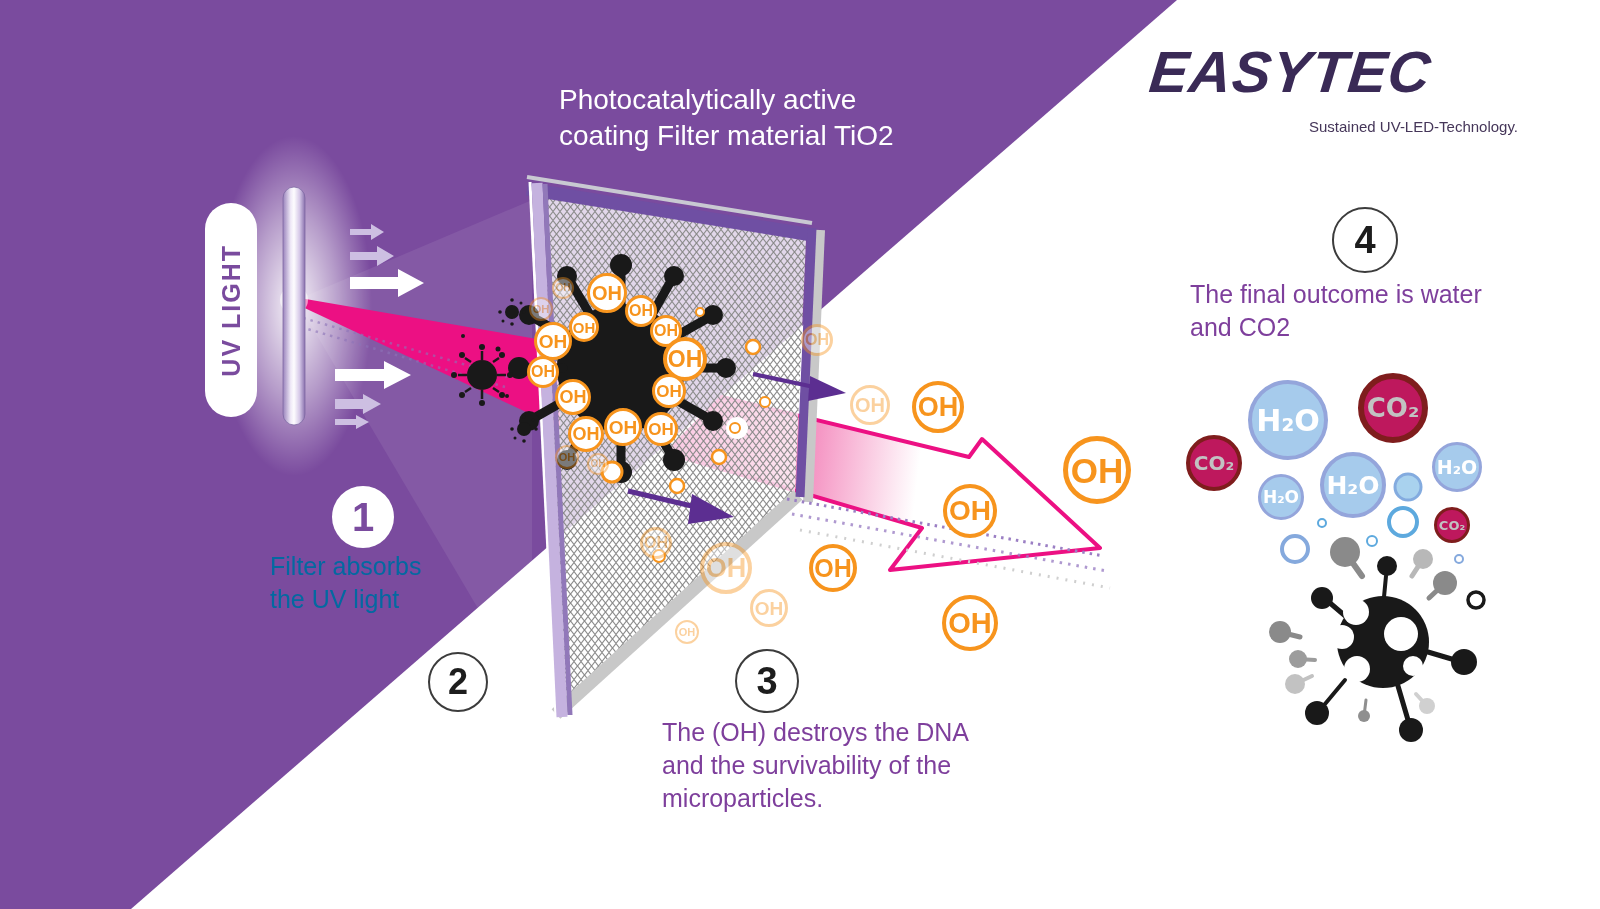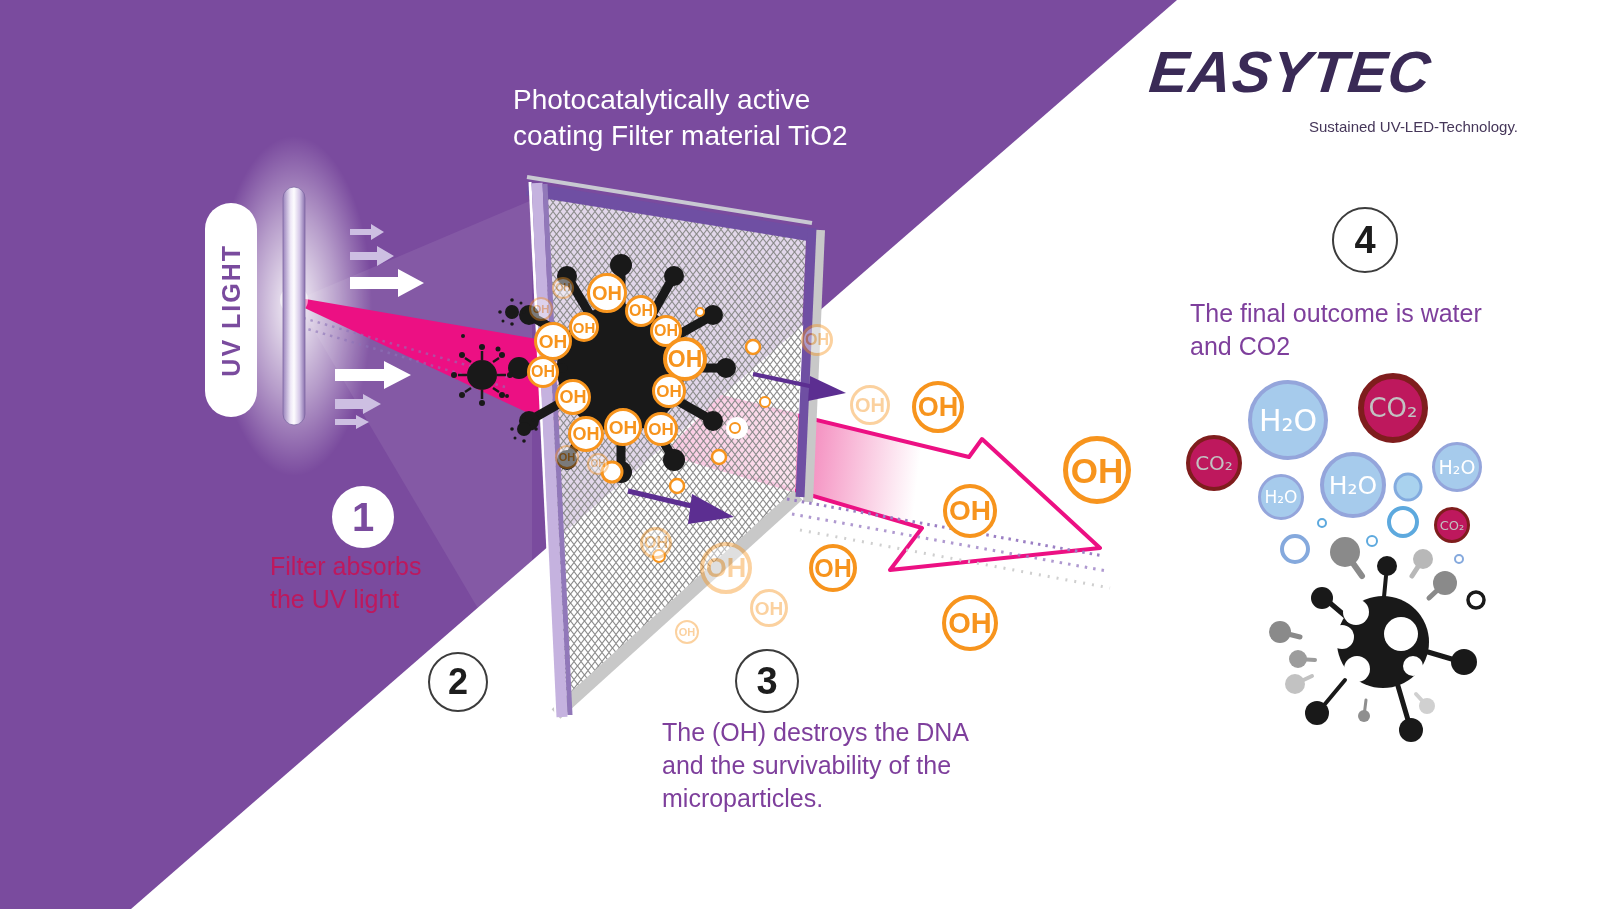--- a/index.html
+++ b/index.html
@@ -1,39 +1,39 @@
 <!DOCTYPE html>
 <html><head>
 <meta charset="utf-8">
 <style>
   html,body{margin:0;padding:0;background:#ffffff;}
   .canvas{position:relative;width:1600px;height:909px;overflow:hidden;background:#ffffff;
           font-family:"Liberation Sans",sans-serif;}
   .layer{position:absolute;left:0;top:0;}
   .txt{position:absolute;margin:0;}
   .title{color:#ffffff;font-size:41px;line-height:51px;font-weight:500;letter-spacing:0px;}
-  .subtitle{color:#ffffff;font-size:28px;line-height:36px;font-weight:500;}
+  .subtitle{color:#ffffff;font-size:28px;line-height:36px;font-weight:500;margin-left:46px;}
   .logo{color:#3A2A56;font-size:58px;font-weight:800;font-style:italic;transform:skewX(-6deg);
         letter-spacing:1px;white-space:nowrap;}
   .tagline{color:#453659;font-size:15px;text-align:right;}
   .caption{font-size:25px;line-height:33px;color:#7E3F9C;}
-  .caption.white{color:#be185d;}
+  .caption.white{color:#0369a1;}
   .pill{position:absolute;background:#ffffff;border-radius:28px;display:flex;align-items:center;justify-content:center;}
   .pill span{writing-mode:vertical-rl;transform:rotate(180deg);font-weight:700;font-size:25px;
              letter-spacing:2px;color:#7A4B9E;}
   .step{position:absolute;box-sizing:border-box;background:#ffffff;border-radius:50%;
         display:flex;align-items:center;justify-content:center;font-weight:700;color:#1d1d1d;
         border:2px solid #3c3c3c;}
   .step.first{border:none;color:#7A4B9E;}
   .oh{position:absolute;box-sizing:border-box;background:#ffffff;border:3px solid #F7941D;
       border-radius:50%;display:flex;align-items:center;justify-content:center;
       color:#F7941D;font-weight:700;line-height:1;}
   .oh.pale{opacity:0.42;}
   .bub{position:absolute;box-sizing:border-box;border-radius:50%;display:flex;align-items:center;
-       justify-content:center;font-weight:400;font-family:"DejaVu Sans","Liberation Sans",sans-serif;}
+       justify-content:center;font-weight:700;font-family:"DejaVu Sans","Liberation Sans",sans-serif;}
   .bub.h2o{background:#A6CBEC;border:4px solid #94A5DB;color:#ffffff;}
   .bub.co2{background:#be185d;border:5px solid #7f1d1d;color:#C2C2C2;}
 </style>
 </head>
 <body>
 
 <div class="canvas">
 
   <svg class="layer" width="1600" height="909" viewBox="0 0 1600 909">
     <defs>
@@ -254,21 +254,21 @@
     <span>UV LIGHT</span>
   </div>
 
   <div class="step first" style="left:332px;top:486px;width:62px;height:62px;font-size:40px;">1</div>
   <div class="step" style="left:428px;top:652px;width:60px;height:60px;font-size:36px;">2</div>
   <div class="step" style="left:735px;top:649px;width:64px;height:64px;font-size:38px;">3</div>
   <div class="step" style="left:1332px;top:207px;width:66px;height:66px;font-size:38px;">4</div>
 
   <p class="txt caption white" style="left:270px;top:550px;width:175px;">Filter absorbs the UV light</p>
   <p class="txt caption" style="left:662px;top:716px;width:310px;">The (OH) destroys the DNA and the survivability of the microparticles.</p>
-  <p class="txt caption" style="left:1190px;top:278px;width:310px;margin-top:19px;">The final outcome is water and CO2</p>
+  <p class="txt caption" style="left:1190px;top:278px;width:310px;">The final outcome is water and CO2</p>
 
   <div class="oh" style="left:587px;top:273px;width:40px;height:40px;font-size:20px;">OH</div>
   <div class="oh" style="left:625px;top:295px;width:32px;height:32px;font-size:16px;">OH</div>
   <div class="oh" style="left:569px;top:312px;width:30px;height:30px;font-size:15px;">OH</div>
   <div class="oh" style="left:650px;top:315px;width:32px;height:32px;font-size:16px;">OH</div>
   <div class="oh" style="left:534px;top:322px;width:38px;height:38px;font-size:19px;">OH</div>
   <div class="oh" style="left:663px;top:337px;width:44px;height:44px;font-size:23px;border-width:4px;">OH</div>
   <div class="oh" style="left:527px;top:356px;width:32px;height:32px;font-size:16px;">OH</div>
   <div class="oh" style="left:652px;top:374px;width:34px;height:34px;font-size:17px;">OH</div>
   <div class="oh" style="left:555px;top:379px;width:36px;height:36px;font-size:18px;">OH</div>

